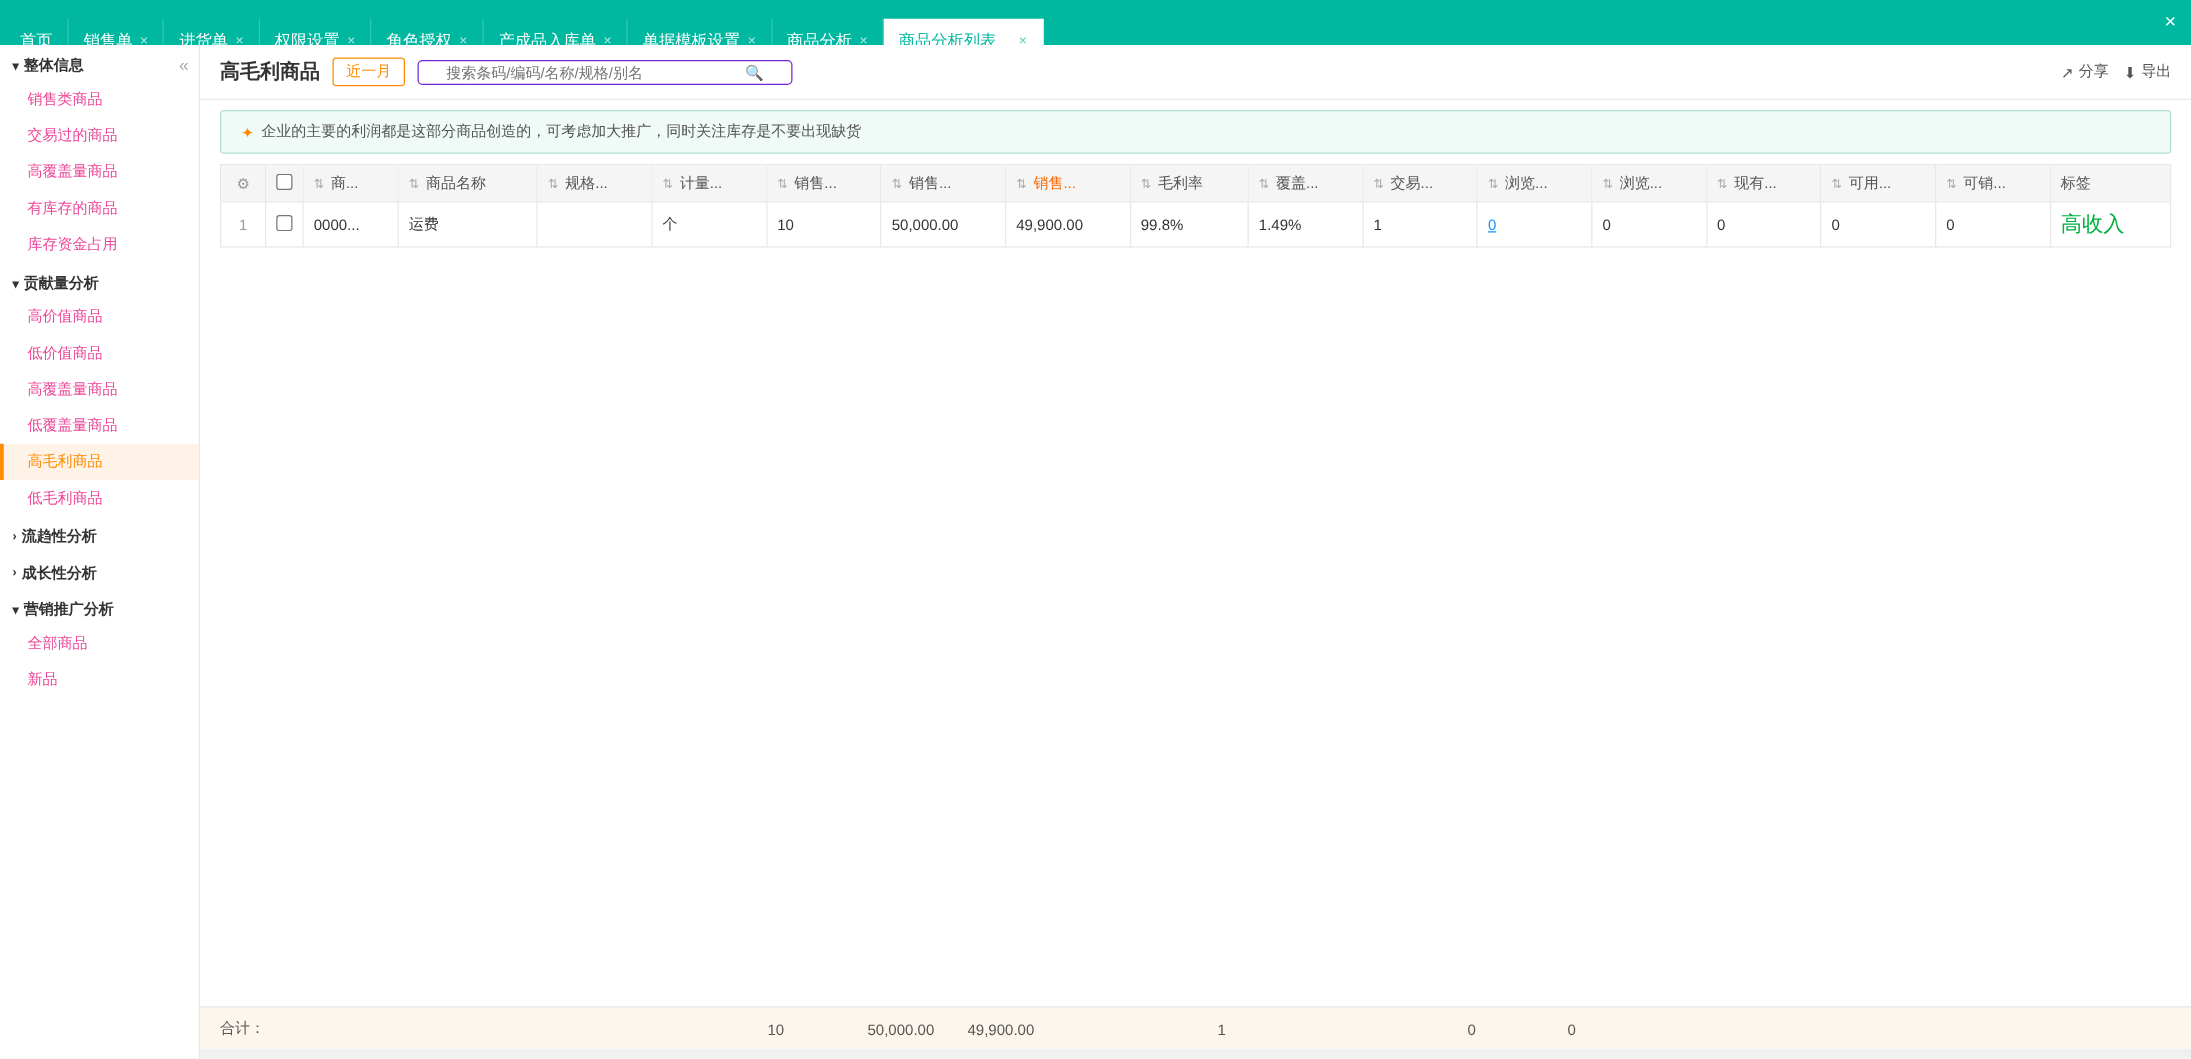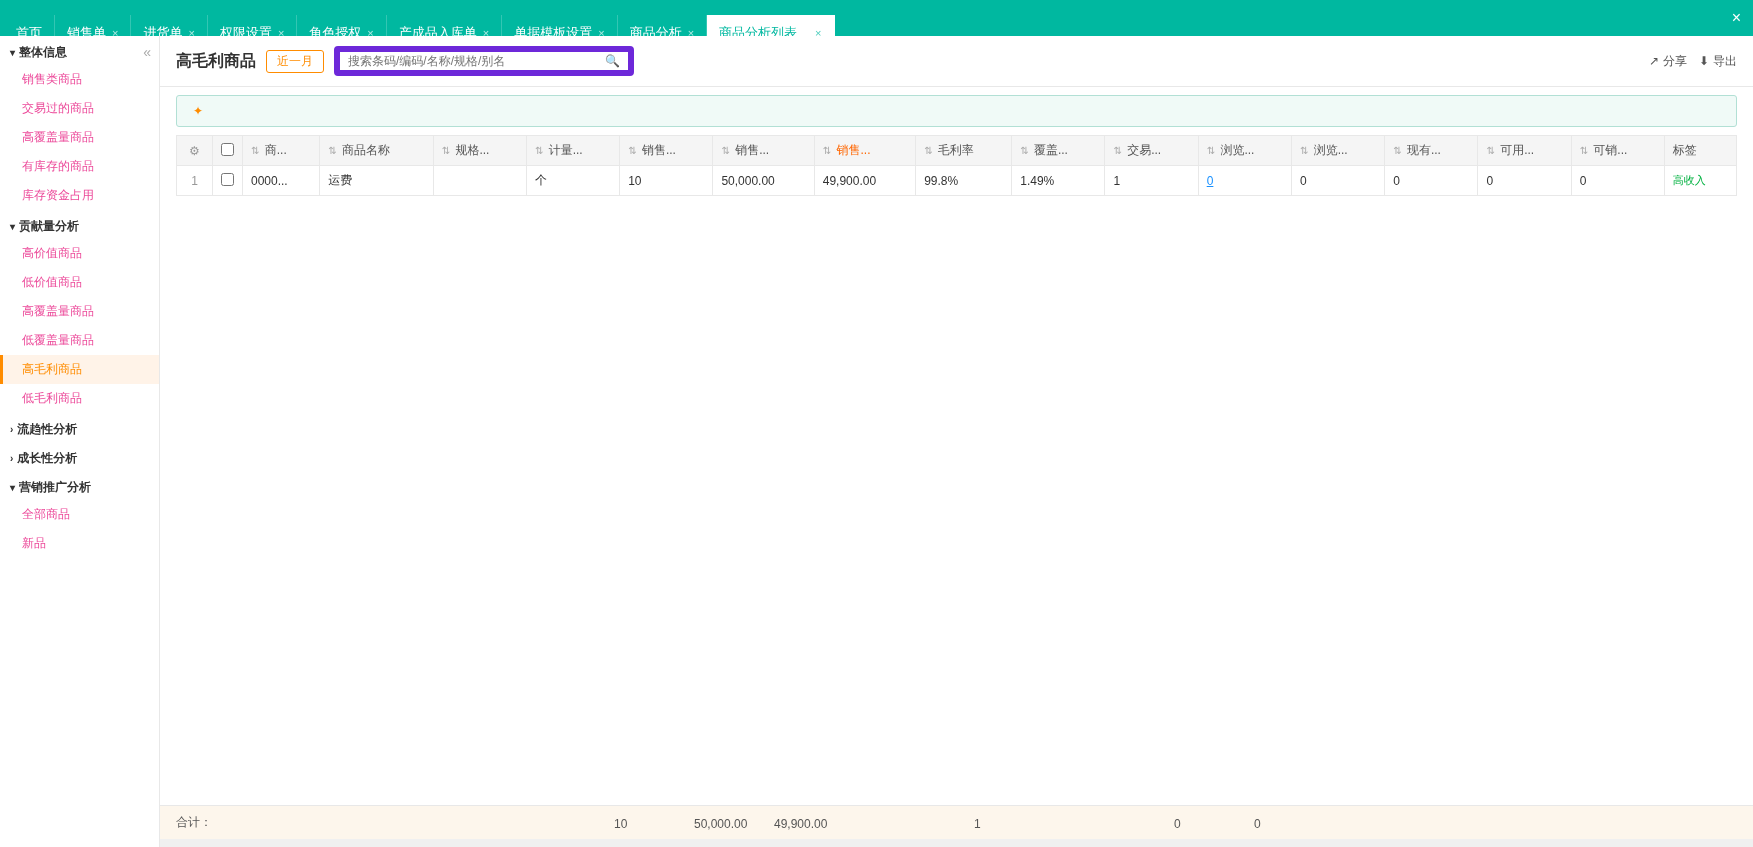--- a/index.html
+++ b/index.html
@@ -125,23 +125,23 @@
       color: #ff8c00;
       border-radius: 3px;
       padding: 2px 10px;
       font-size: 12px;
       cursor: pointer;
       margin-right: 10px;
     }
     .search-box {
       display: flex;
       align-items: center;
-      border: 6px solid #6d28d9;
+      border: 1px solid #6d28d9;
       border-radius: 4px;
-      padding: 2px 8px;
+      padding: 2px 22px;
       flex: 1;
       max-width: 300px;
     }
     .search-box input {
       border: none;
       outline: none;
       font-size: 12px;
       color: #999;
       width: 100%;
     }
@@ -190,21 +190,21 @@
       position: sticky;
       top: 0;
     }
     thead tr th .sort-icon { color: #aaa; margin-right: 2px; font-size: 10px; }
     tbody tr td {
       border: 1px solid #e8e8e8;
       padding: 6px 8px;
       white-space: nowrap;
       color: #333;
     }
-    .tag-high { color: #00b140; font-size: 11px; }
+    .tag-high { color: #00b140; font-size: 17px; }
     .tag-link { color: #1890ff; text-decoration: underline; cursor: pointer; }
     .row-num { color: #999; text-align: center; }
     .checkbox-cell { text-align: center; }
 
     
     .footer-bar {
       background: #fdf6ec;
       border-top: 1px solid #e8e8e8;
       padding: 8px 16px;
       display: flex;
@@ -360,20 +360,21 @@
         </button>
         <button class="action-btn">
           <span>⬇</span>
           <span>导出</span>
         </button>
       </div>
     </div>
 
     <div class="info-banner">
       <span class="info-icon">✦</span>
+      <span>企业的主要的利润都是这部分商品创造的，可考虑加大推广，同时关注库存是不要出现缺货</span>
     </div>
 
     <div class="table-wrapper">
       <table>
         <thead>
           <tr>
             <th style="width:36px; text-align:center;">
               <span class="settings-icon">⚙</span>
             </th>
             <th style="width:30px; text-align:center;">

